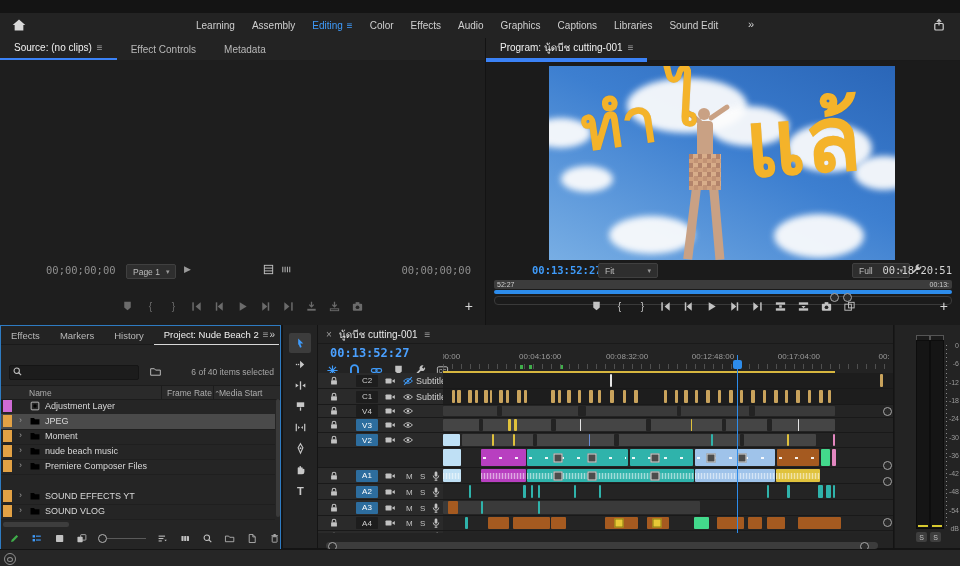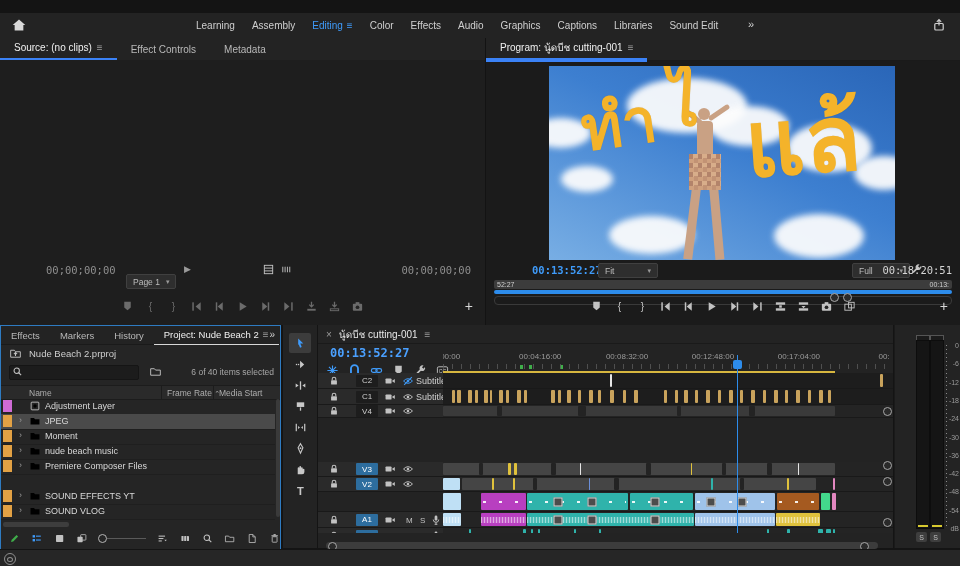--- a/index.html
+++ b/index.html
@@ -167,21 +167,21 @@
           <span>Effect Controls</span>
         </div>
         <div class="ptab">
           <span>Metadata</span>
         </div>
       </div>
     <div class="abs" style="left:0;top:22px;right:0;bottom:70px;background:#1e1e1e"></div>
     <div class="monRow">
       <span class="tc gray abs" style="left:14px;top:2px">00;00;00;00</span>
       <span class="greendot"></span>
-      <span class="pill abs" style="left:94px;top:12px">
+      <span class="pill abs" style="left:94px;top:2px">
           <span>Page 1</span>
           <span class="caret">▾</span>
         </span>
       <span class="abs" style="left:152px;top:2px;color:#9a9a9a;font-size:9px">▶</span>
       <span class="ic abs" style="left:230px;top:1px" id="srcSet1">
           <svg viewBox="0 0 14 14">
             <rect x="2.5" y="2.5" width="9" height="9" fill="none" stroke="currentColor"></rect>
             <path d="M2.5 5.5h9M2.5 8.5h9" stroke="currentColor" fill="none"></path>
           </svg>
         </span>
@@ -402,29 +402,20 @@
         </div>
         <div class="pj-tab">
           <span>History</span>
         </div>
         <div class="pj-tab active">
           <span>Project: Nude Beach 2</span>
           <span class="menu-glyph">≡</span>
         </div>
       </div>
     <div class="pj-overflow">»</div>
-    <div class="crumbRow">
-      <span class="ic abs" style="left:8px;top:1px" id="binUpIcon">
-          <svg viewBox="0 0 14 14">
-            <path d="M1.8 3.5h4l1.3 1.6h5.1V11H1.8z" fill="none" stroke="currentColor"></path>
-            <path d="M7 9.8V6M5.3 7.6L7 5.9l1.7 1.7" fill="none" stroke="currentColor" stroke-width="1.1"></path>
-          </svg>
-        </span>
-      <span class="abs" style="left:28px;top:2px;font-size:9.5px;color:#cfcfcf">Nude Beach 2.prproj</span>
-    </div>
     <div class="searchRow">
       <div class="searchBox">
         <span class="ic abs" style="left:2px;top:0;width:11px;height:11px" id="searchIcon">
             <svg viewBox="0 0 14 14">
               <circle cx="6" cy="6" r="3.4" fill="none" stroke="currentColor" stroke-width="1.3"></circle>
               <path d="M8.6 8.6l3 3" stroke="currentColor" stroke-width="1.4"></path>
             </svg>
           </span>
         <input placeholder="" style="">
       </div>
@@ -794,21 +785,21 @@
             </span>
           </div>
           <div class="tlane">
             <div class="clip" style="left: 0%; width: 87.1%; background: rgb(58, 58, 58);"></div>
             <div class="clip" style="left: 12%; width: 1.2%; background: rgb(35, 35, 35);"></div>
             <div class="clip" style="left: 30%; width: 1.8%; background: rgb(35, 35, 35);"></div>
             <div class="clip" style="left: 52%; width: 0.9%; background: rgb(35, 35, 35);"></div>
             <div class="clip" style="left: 68%; width: 1.3%; background: rgb(35, 35, 35);"></div>
           </div>
         </div>
-        <div class="trow" style="height: 14px; margin-top: 44px;">
+        <div class="trow" style="height: 14px;">
           <div class="thead">
             <span class="ic thIc" style="left: 10px;">
               <svg viewBox="0 0 14 14">
                 <rect x="3.6" y="6.2" width="6.8" height="5" rx="0.8"></rect>
                 <path d="M4.9 6V4.6a2.1 2.1 0 014.2 0V6" fill="none" stroke="currentColor" stroke-width="1.2"></path>
               </svg>
             </span>
             <span class="tlabel tgt">V3</span>
             <span class="ic thIc" style="left: 66px;">
               <svg viewBox="0 0 14 14">

